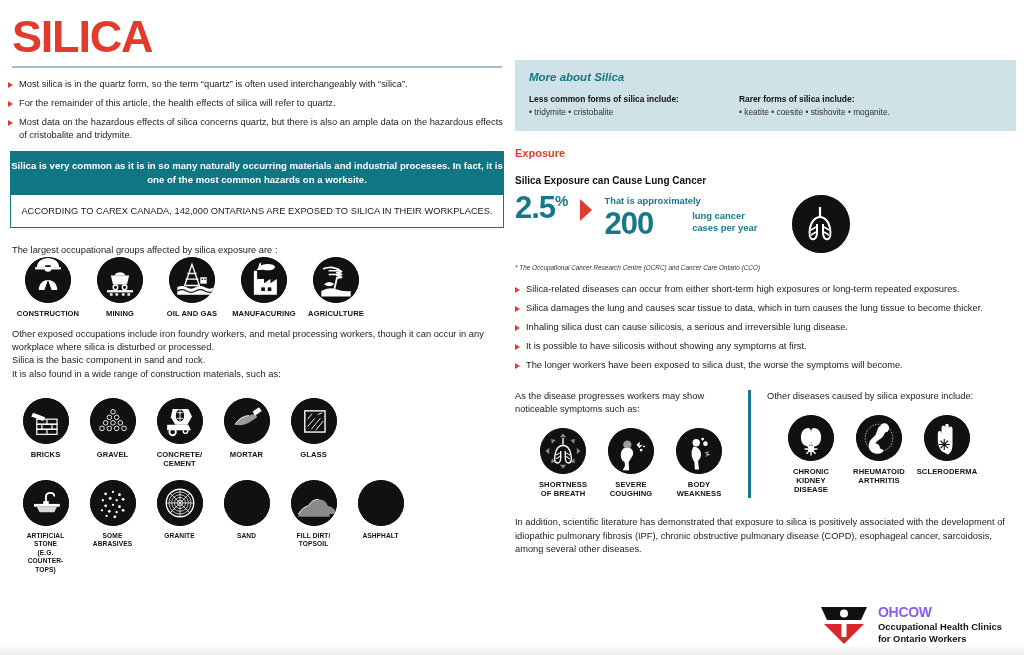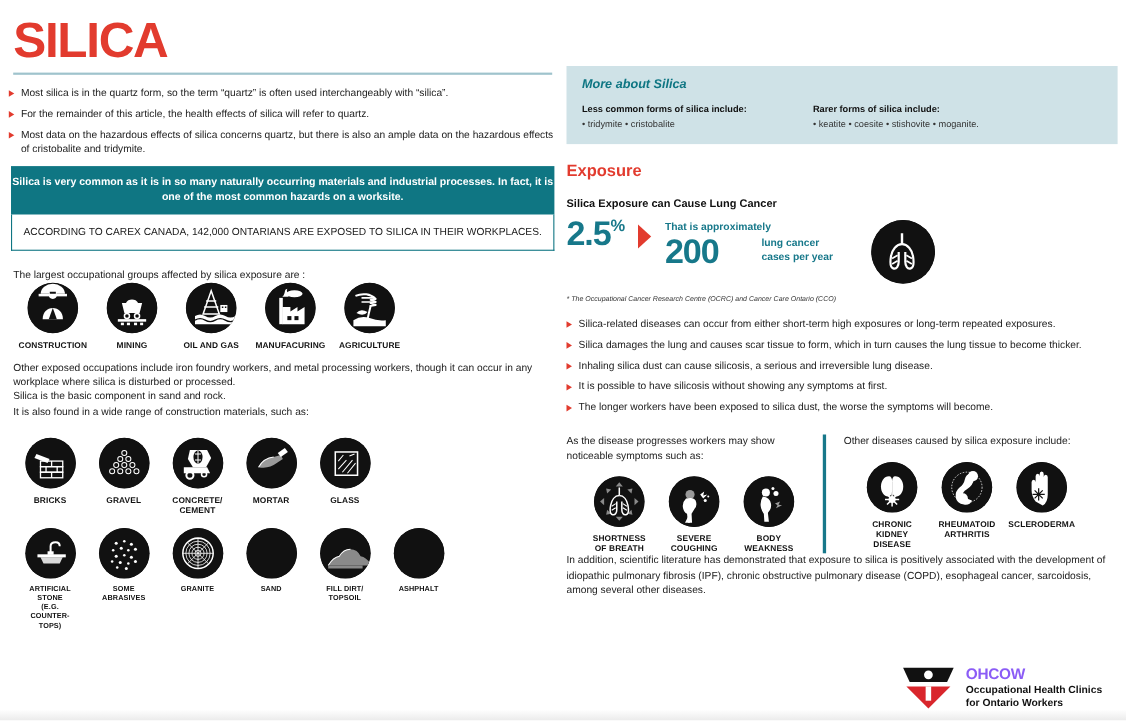--- a/index.html
+++ b/index.html
@@ -85,21 +85,21 @@
     font-size:11.5px;font-weight:bold;font-style:italic;color:#0f7683;
     margin-bottom:11px;
   }
   .more-cols{display:flex;}
   .more-col{flex:0 0 auto;}
   .more-col.a{width:210px;}
   .more-h{font-size:8.4px;font-weight:bold;color:#111;margin-bottom:3px;}
   .more-l{font-size:8.4px;color:#333;}
 
   .exposure-h{
-    font-size:15px;font-weight:bold;color:#e23b2e;margin:16px 0 0 0;
+    font-size:11px;font-weight:bold;color:#e23b2e;margin:16px 0 0 0;
   }
   .lc-h{font-size:10px;font-weight:bold;color:#111;margin:16px 0 0 0;}
 
   .stat-row{display:flex;align-items:flex-start;margin-top:7px;}
   .big-num{
     font-size:31px;font-weight:bold;color:#17788a;line-height:30px;
     letter-spacing:-1px;
   }
   .pct{font-size:15px;font-weight:bold;color:#17788a;vertical-align:top;line-height:15px;}
   .stat-txt{
@@ -114,21 +114,21 @@
   }
   .foot-note{
     font-size:6.4px;font-style:italic;color:#333;margin-top:11px;
   }
 
   .two-col{display:flex;margin-top:18px;position:relative;}
   .tc-left{width:233px;}
   .tc-div{width:3px;background:#17788a;margin:0 16px 0 0;}
   .tc-head{font-size:9.3px;line-height:13px;color:#222;}
 
-  .closing{font-size:9.3px;line-height:13.2px;color:#222;}
+  .closing{font-size:9.3px;line-height:13.2px;color:#222;margin-top:18px;}
 
   
   .logo{position:absolute;left:818px;top:604px;display:flex;align-items:center;}
   .logo-mark{width:52px;height:42px;position:relative;margin-right:8px;}
   .logo-text{line-height:1;}
   .logo-main{font-size:14px;font-weight:bold;color:#8b5cf6;letter-spacing:-.3px;}
   .logo-sub{font-size:9.4px;font-weight:bold;color:#111;line-height:11.6px;margin-top:2px;}
 
   .bottom-fade{
     position:absolute;left:0;bottom:0;width:1024px;height:10px;
@@ -407,21 +407,21 @@
           <path d="M28 22 c5 0 9 5 10 11 c1 6 1 10 -2 11 c-3 1 -5 -2 -5 -6 v-9" fill="none" stroke="#fff" stroke-width="2"></path>
           <path d="M24 32 l-5 3 M24 37 l-5 3 M32 32 l5 3 M32 37 l5 3" stroke="#fff" stroke-width="1.5"></path>
         </svg>
       </div>
     </div>
 
     <div class="foot-note">* The Occupational Cancer Research Centre (OCRC) and Cancer Care Ontario (CCO)</div>
 
     <ul class="bullets" id="exposure-bullets" style="margin-top:12px;">
         <li><span class="tri"></span><span>Silica-related diseases can occur from either short-term high exposures or long-term repeated exposures.</span></li>
-        <li><span class="tri"></span><span>Silica damages the lung and causes scar tissue to form, which in turn causes the lung tissue to become thicker.</span></li>
+        <li><span class="tri"></span><span>Silica damages the lung and causes scar tissue to data, which in turn causes the lung tissue to become thicker.</span></li>
         <li><span class="tri"></span><span>Inhaling silica dust can cause silicosis, a serious and irreversible lung disease.</span></li>
         <li><span class="tri"></span><span>It is possible to have silicosis without showing any symptoms at first.</span></li>
         <li><span class="tri"></span><span>The longer workers have been exposed to silica dust, the worse the symptoms will become.</span></li>
       </ul>
 
     <div class="two-col">
       <div class="tc-left">
         <div class="tc-head">As the disease progresses workers may show noticeable symptoms such as:</div>
         <div class="iconrow" id="sym-row" style="margin-left:14px;margin-top:12px;">
             <div class="iconcell" style="width: 68px;">

